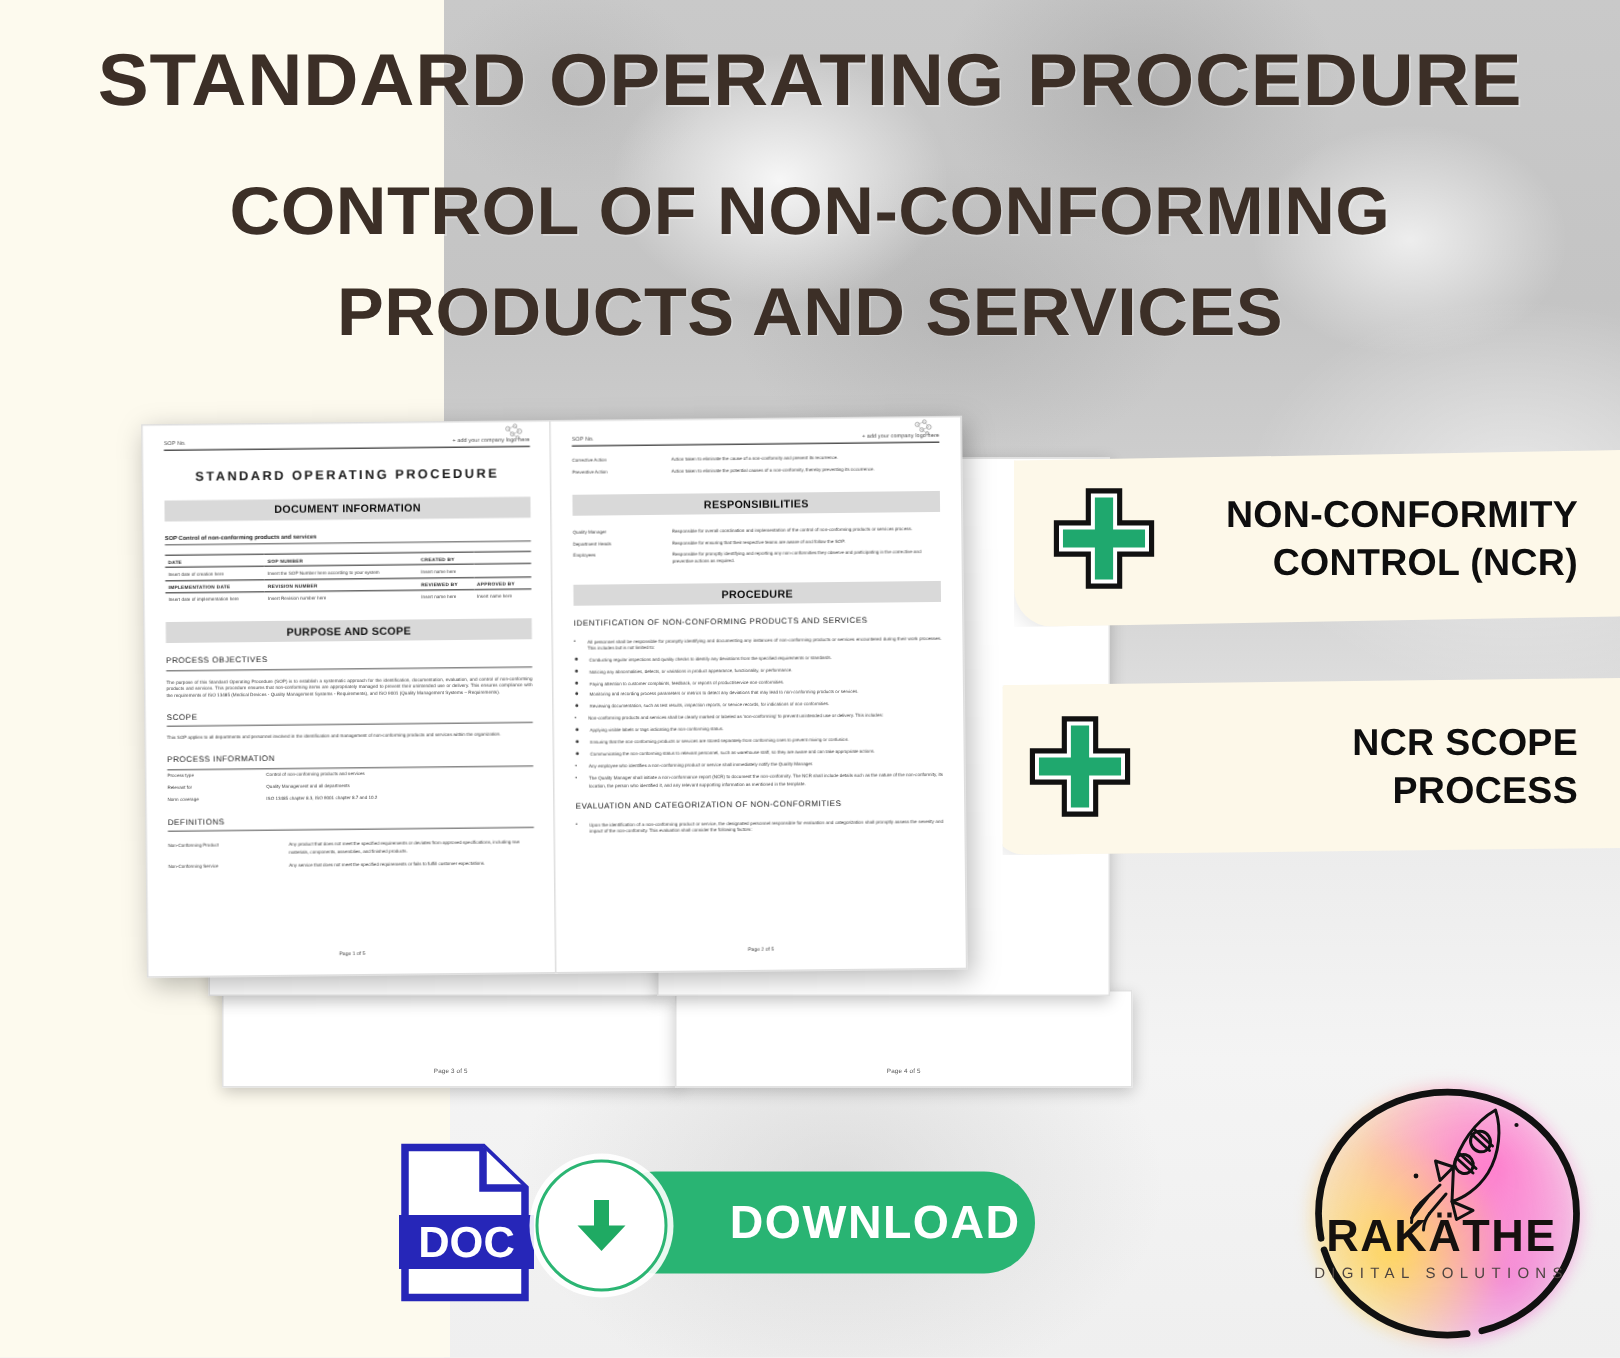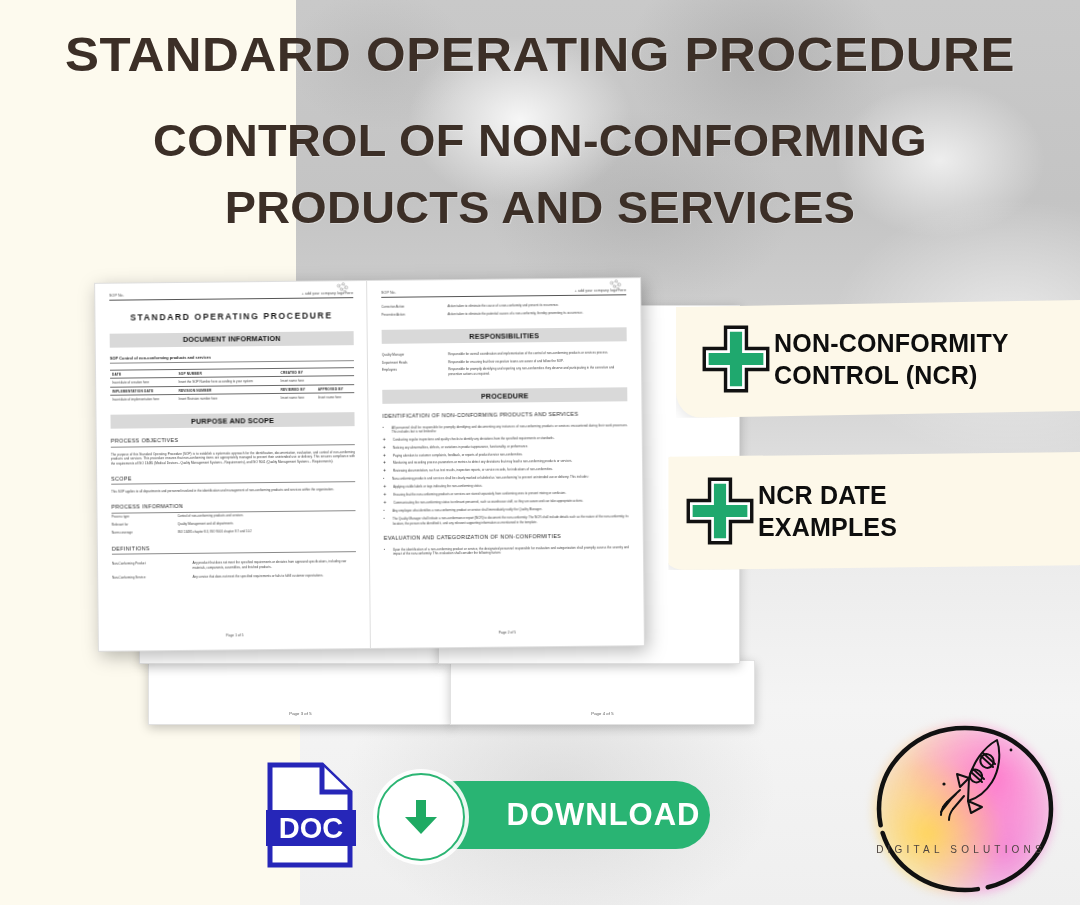--- a/index.html
+++ b/index.html
@@ -147,31 +147,31 @@
   .banner-2{left:660px;top:452px;width:420px;height:118px;}
   .banner-2 .banner-bg{
     border-radius:24px 0 0 24px;
     clip-path:polygon(2% 4%,100% 0%,100% 96%,2% 100%);
   }
   .cross{
     position:relative;width:76px;height:76px;flex:0 0 76px;margin-left:22px;
   }
   .cross svg{display:block;width:100%;height:100%;}
   .banner-txt{
-    position:relative;flex:1;text-align:left;
+    position:relative;flex:1;text-align:right;
     font-size:25px;font-weight:bold;color:#0e0e0e;line-height:1.28;
-    letter-spacing:.2px;padding-right:15px;
+    letter-spacing:.2px;padding-right:28px;
   }
   .banner-txt span{display:block;}
 
   
   .doc-icon{position:absolute;left:266px;top:762px;width:90px;height:106px;z-index:8;}
 
   
-  .dl{position:absolute;left:377px;top:773px;width:333px;height:84px;z-index:8;}
+  .dl{position:absolute;left:357px;top:773px;width:333px;height:84px;z-index:8;}
   .dl-pill{
     position:absolute;left:46px;top:8px;width:287px;height:68px;
     background:#29b473;border-radius:34px;
   }
   .dl-label{
     position:absolute;left:120px;top:8px;width:213px;height:68px;
     display:flex;align-items:center;justify-content:center;
     color:#ffffff;font-weight:bold;font-size:31px;letter-spacing:1px;
   }
   .dl-circle{
@@ -428,22 +428,22 @@
   <div class="banner banner-2">
     <div class="banner-bg"></div>
     <div class="cross">
       <svg viewBox="0 0 100 100">
         <path d="M34 6 H66 V34 H94 V66 H66 V94 H34 V66 H6 V34 H34 Z" fill="#111111"></path>
         <path d="M38.5 10.5 H61.5 V38.5 H89.5 V61.5 H61.5 V89.5 H38.5 V61.5 H10.5 V38.5 H38.5 Z" fill="#ffffff"></path>
         <path d="M42 14 H58 V42 H86 V58 H58 V86 H42 V58 H14 V42 H42 Z" fill="#1fa86e"></path>
       </svg>
     </div>
     <div class="banner-txt">
-      <span>NCR DATE</span>
-      <span>EXAMPLES</span>
+      <span>NCR SCOPE</span>
+      <span>PROCESS</span>
     </div>
   </div>
 
   <svg class="doc-icon" viewBox="0 0 90 106">
     <path d="M4 3 H56 L84 30 V103 H4 Z" fill="#ffffff" stroke="#2626b8" stroke-width="5"></path>
     <path d="M56 3 L56 30 L84 30" fill="#ffffff" stroke="#2626b8" stroke-width="5"></path>
     <rect x="0" y="48" width="90" height="36" fill="#2626b8"></rect>
     <text x="45" y="76" text-anchor="middle" font-family="Liberation Sans, sans-serif" font-size="29" font-weight="bold" fill="#ffffff">DOC</text>
   </svg>
 
@@ -470,16 +470,17 @@
         <path d="M120 34 L132 45 M122 31 L134 42"></path>
         <path d="M110 50 L121 60 M112 47 L123 57"></path>
         <path d="M108 56 L96 52 L99 65 Z"></path>
         <path d="M107 79 L110 91 L121 85 Z"></path>
         <path d="M99 68 L86 80 M95 72 L82 85 M103 74 L92 87 M91 76 L80 90"></path>
         <path d="M86 80 C82 84 80 89 80 93 M92 87 C89 91 88 95 88 98"></path>
       </g>
       <circle cx="83" cy="62" r="1.6" fill="#111"></circle>
       <circle cx="150" cy="28" r="1.4" fill="#111"></circle>
     </svg>
+    <div class="logo-name">RAKÄTHE</div>
     <div class="logo-sub">DIGITAL SOLUTIONS</div>
   </div>
 
 </div>
 
 </body></html>

